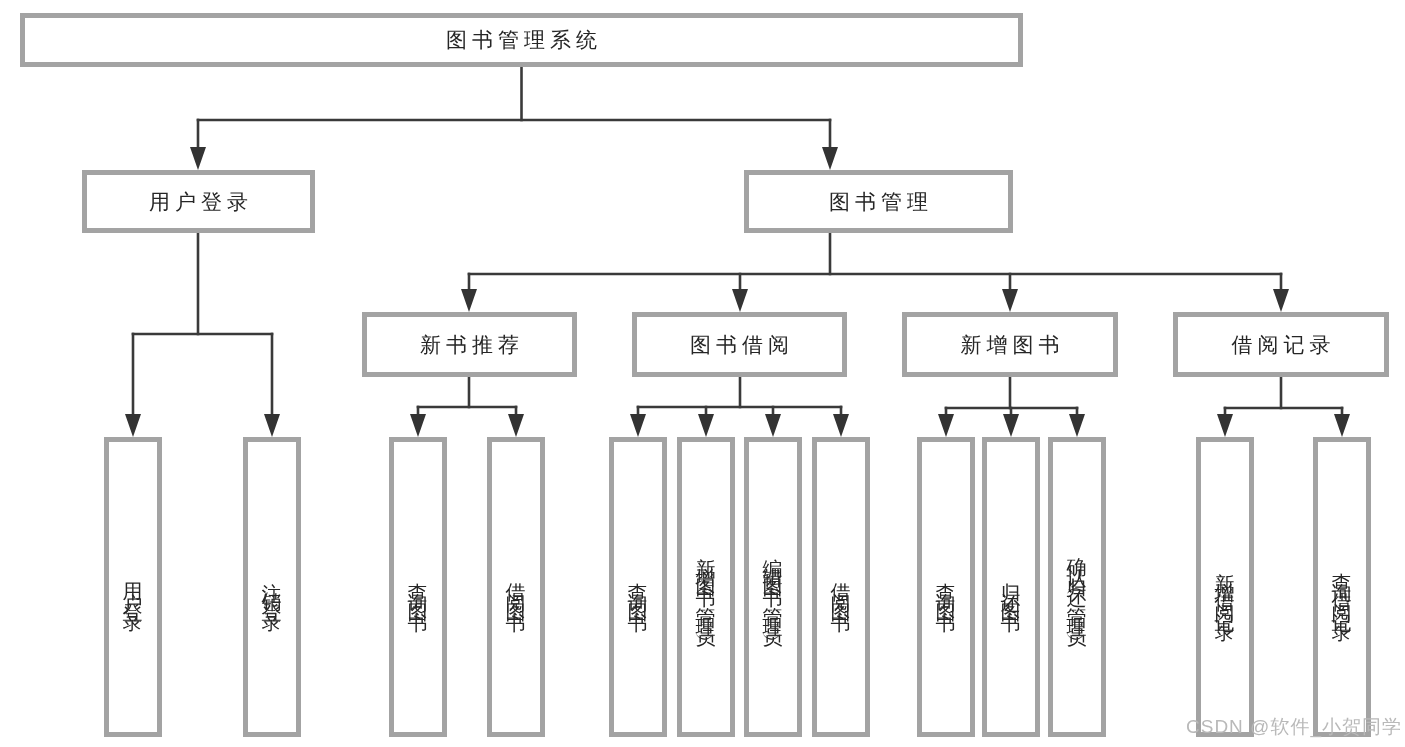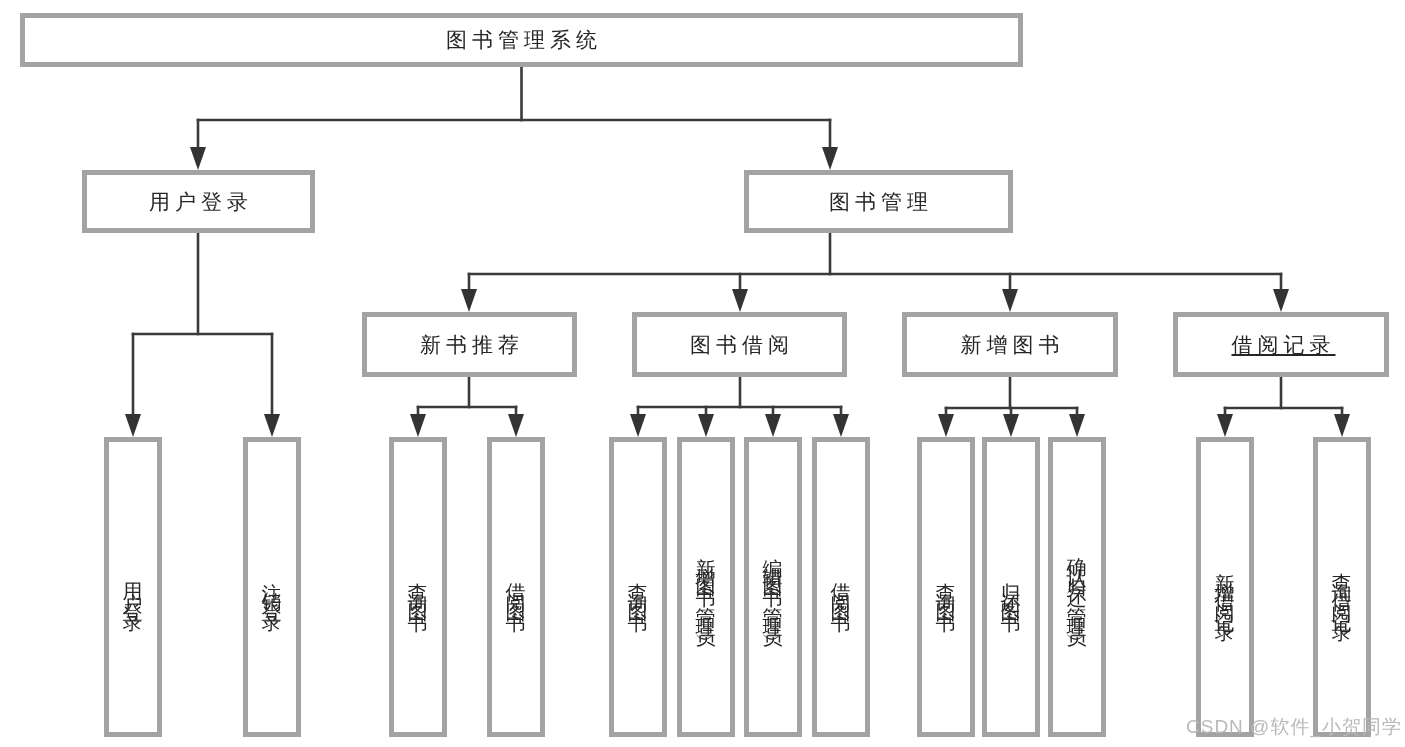--- a/index.html
+++ b/index.html
@@ -48,21 +48,21 @@
     top: 437px;
     height: 300px;
   }
   #root-node   { left: 20px;  top: 13px;  width: 1003px; height: 54px; }
   #user-login  { left: 82px;  top: 170px; width: 233px;  height: 63px; }
   #book-mgmt   { left: 744px; top: 170px; width: 269px;  height: 63px; }
   .l3 { top: 312px; height: 65px; }
   #new-books    { left: 362px;  width: 215px; text-align: right; }
   #book-borrow  { left: 632px;  width: 215px; }
   #cur-borrow   { left: 902px;  width: 216px; }
-  #borrow-recs  { left: 1173px; width: 216px; text-decoration: underline; }
+  #borrow-recs  { left: 1173px; width: 216px; }
   #leaf-login      { left: 104px; }
   #leaf-logout     { left: 243px; }
   #leaf-nb-query   { left: 389px; }
   #leaf-nb-borrow  { left: 487px; }
   #leaf-bb-query   { left: 609px; }
   #leaf-bb-add     { left: 677px; }
   #leaf-bb-edit    { left: 744px; }
   #leaf-bb-borrow  { left: 812px; }
   #leaf-cb-query   { left: 917px; }
   #leaf-cb-return  { left: 982px; }

